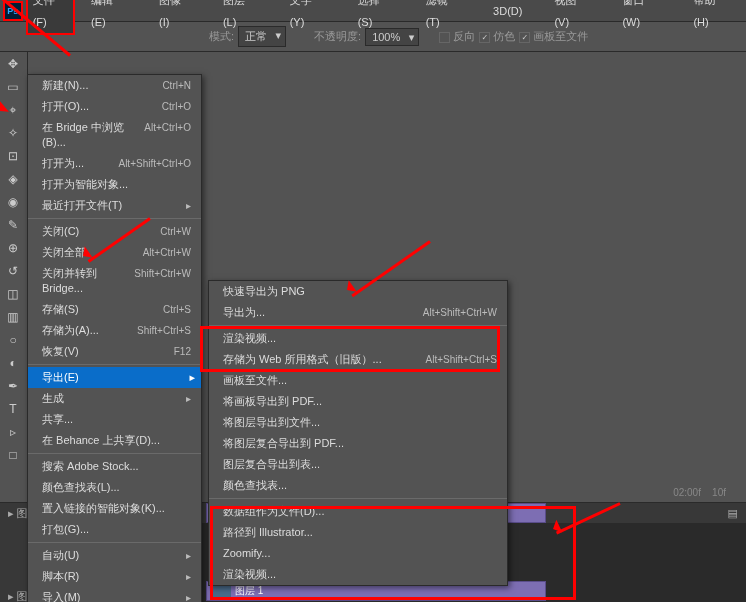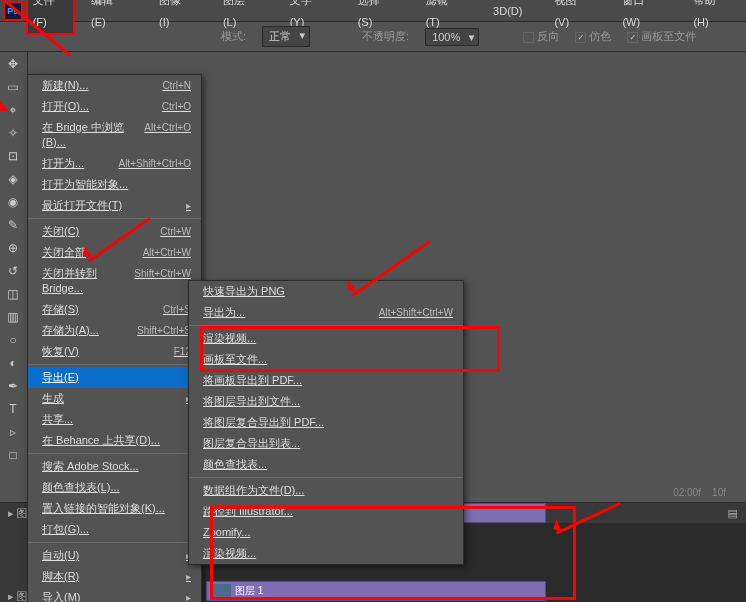--- a/index.html
+++ b/index.html
@@ -1,36 +1,36 @@
 <!DOCTYPE html>
 <html><head>
   <meta charset="utf-8">
   <style>
     * { margin: 0; padding: 0; box-sizing: border-box; font-family: "Microsoft YaHei", sans-serif; }
     body { background: #535353; color: #ccc; font-size: 11px; width: 746px; height: 602px; overflow: hidden; position: relative; }
     .menubar { background: #4a4a4a; height: 22px; display: flex; align-items: center; border-bottom: 1px solid #2a2a2a; }
     .ps-icon { width: 20px; height: 20px; background: #001e36; display: flex; align-items: center; justify-content: center; margin: 0 3px; color: #31a8ff; font-weight: bold; font-size: 9px; border: 2px solid #ff0000; }
     .menu-item { padding: 0 16px; line-height: 22px; cursor: pointer; color: #ddd; }
     .menu-item.active { background: #3a3a3a; border: 2px solid #ff0000; margin: -2px 0; padding: 0 5px; }
-    .toolbar { background: #535353; height: 30px; display: flex; align-items: center; padding: 0 5px; gap: 16px; border-bottom: 1px solid #2a2a2a; color: #999; }
+    .toolbar { background: #535353; height: 30px; display: flex; align-items: center; padding: 0 5px; gap: 4px; border-bottom: 1px solid #2a2a2a; color: #999; }
     .select-box { background: #444; border: 1px solid #2a2a2a; padding: 2px 18px 2px 6px; color: #ccc; position: relative; }
     .select-box::after { content: "▾"; position: absolute; right: 4px; }
     .checkbox { width: 11px; height: 11px; border: 1px solid #666; display: inline-block; margin-right: 3px; vertical-align: middle; }
     .checkbox.checked::after { content: "✓"; color: #ccc; font-size: 8px; line-height: 9px; display: block; text-align: center; }
     .workspace { position: relative; height: 550px; }
     .tools-left { position: absolute; left: 0; top: 0; width: 28px; height: 100%; background: #535353; border-right: 1px solid #2a2a2a; }
     .tool-btn { width: 24px; height: 22px; margin: 1px; display: flex; align-items: center; justify-content: center; font-size: 12px; color: #ccc; }
     .dropdown-menu { position: absolute; background: #535353; border: 1px solid #2a2a2a; box-shadow: 2px 2px 6px rgba(0,0,0,0.5); z-index: 100; }
     .file-menu { left: 27px; top: 22px; width: 175px; }
-    .menu-row { display: flex; justify-content: space-between; padding: 3px 10px 3px 14px; color: #ddd; line-height: 15px; cursor: pointer; text-decoration: underline; }
+    .menu-row { display: flex; justify-content: space-between; padding: 3px 10px 3px 14px; color: #ddd; line-height: 15px; cursor: pointer; }
     .menu-row.highlight { background: #0a6dc9; color: #fff; position: relative; align-items: center; }
     .menu-row.highlight::after { content: "▸"; position: absolute; right: 6px; }
     .menu-sep { height: 1px; background: #6a6a6a; margin: 2px 0; }
     .shortcut { color: #bbb; font-size: 10px; text-align: right; }
-    .export-submenu { left: 188px; top: 228px; width: 276px; }
+    .export-submenu { left: 208px; top: 228px; width: 300px; }
     .highlight-box { position: absolute; border: 3px solid #ff0000; pointer-events: none; z-index: 200; }
     .hl1 { left: 200px; top: 274px; width: 300px; height: 46px; }
     .timeline { position: absolute; bottom: 0; left: 0; right: 0; height: 100px; background: #383838; border-top: 1px solid #2a2a2a; }
     .timeline-header { height: 20px; display: flex; align-items: center; padding: 0 8px; color: #aaa; justify-content: space-between; }
     .timeline-ruler { position: absolute; right: 20px; bottom: 104px; color: #888; font-size: 10px; }
     .timeline-body { display: flex; height: 80px; }
     .timeline-left { width: 200px; background: #383838; }
     .tl-prop { padding: 2px 0 2px 50px; color: #aaa; font-size: 10px; }
     .timeline-right { flex: 1; position: relative; background: #2a2a2a; }
     .clip { position: absolute; background: #7d6eb3; border: 1px solid #5a4d8a; color: #fff; font-size: 10px; display: flex; align-items: center; padding: 0 6px; height: 20px; }
@@ -199,20 +199,24 @@
       <div class="menu-row">
         <span>导出为...</span>
         <span class="shortcut">Alt+Shift+Ctrl+W</span>
       </div>
       <div class="menu-sep"></div>
       <div class="menu-row">
         <span>渲染视频...</span>
         <span class="shortcut"></span>
       </div>
       <div class="menu-row">
+        <span>存储为 Web 所用格式（旧版）...</span>
+        <span class="shortcut">Alt+Shift+Ctrl+S</span>
+      </div>
+      <div class="menu-row">
         <span>画板至文件...</span>
         <span class="shortcut"></span>
       </div>
       <div class="menu-row">
         <span>将画板导出到 PDF...</span>
         <span class="shortcut"></span>
       </div>
       <div class="menu-row">
         <span>将图层导出到文件...</span>
         <span class="shortcut"></span>

